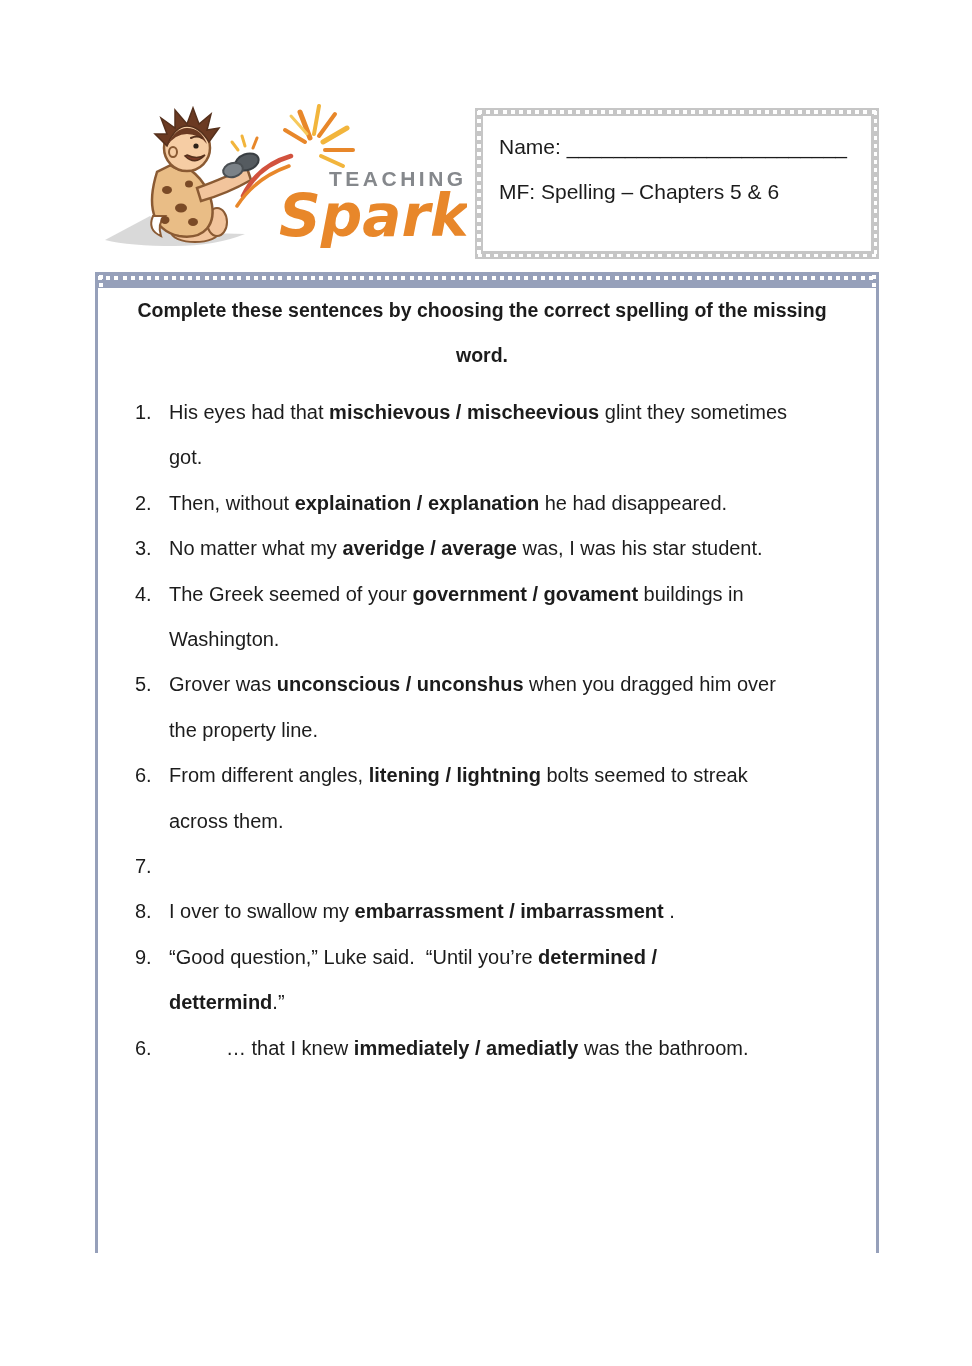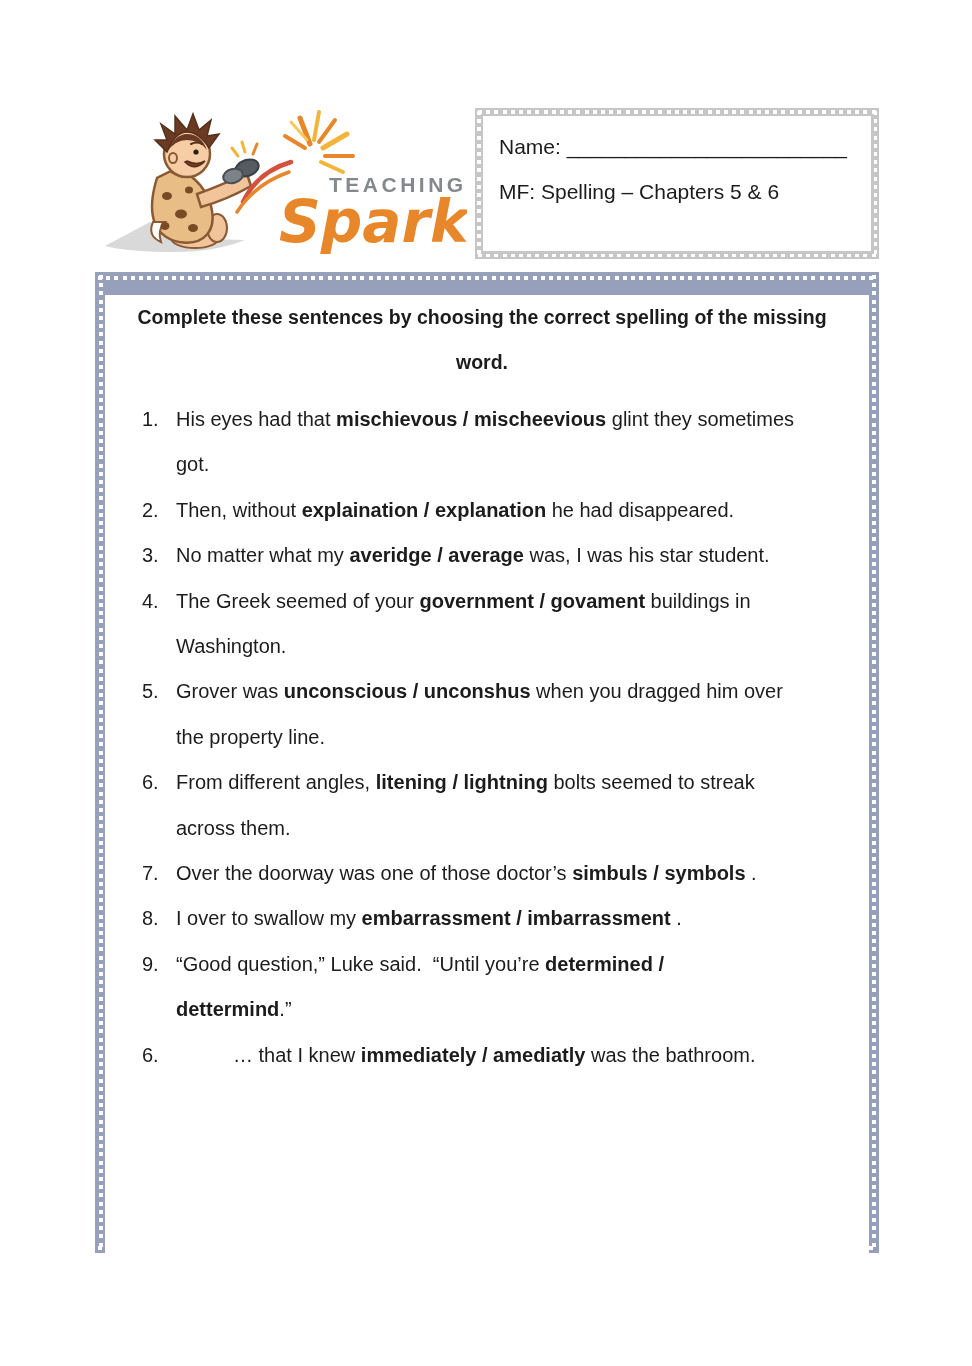--- a/index.html
+++ b/index.html
@@ -9,21 +9,21 @@
     height: 1366px;
     margin: 0 auto;
     background: #ffffff;
     font-family: "Liberation Sans", sans-serif;
     color: #1c1c1c;
   }
 
   
   .logo-wrap {
     position: absolute;
-    left: 95px; top: 110px;
+    left: 95px; top: 104px;
     width: 372px; height: 150px;
   }
   .logo-wrap svg { width: 100%; height: 100%; display: block; }
   .logo-teaching-text {
     font-family: "Liberation Sans", sans-serif;
     font-weight: bold;
     font-size: 21px;
     letter-spacing: 3.5px;
     fill: var(--teaching-color, #85888c);
   }
@@ -49,21 +49,21 @@
     left: 3px; right: 3px; height: 4px;
     background: repeating-linear-gradient(90deg, #ffffff 0 4px, transparent 4px 8.2px);
   }
   .e-left, .e-right {
     top: 3px; bottom: 3px; width: 4px;
     background: repeating-linear-gradient(180deg, #ffffff 0 4px, transparent 4px 8.2px);
   }
   .main-frame {
     left: 95px; top: 272px; width: 784px; height: 981px;
     background: var(--main-border, #96a0ba);
-    padding: 10px;
+    padding: 3px;
   }
   .main-frame .e-top { top: 3.5px; }
   .main-frame .e-bottom { bottom: 3.5px; }
   .main-frame .e-left { left: 3.5px; }
   .main-frame .e-right { right: 3.5px; }
 
   .header-frame {
     left: 475px; top: 108px; width: 404px; height: 151px;
     background: var(--header-border, #c6c6c6);
     padding: 8px;
@@ -214,21 +214,20 @@
               <div class="q-text"><span>Grover was </span><span class="b">unconscious / unconshus</span><span> when you dragged him over
 the property line.</span></div>
             </div>
             <div class="q-item">
               <span class="q-num">6.</span>
               <div class="q-text"><span>From different angles, </span><span class="b">litening / lightning</span><span> bolts seemed to streak
 across them.</span></div>
             </div>
             <div class="q-item">
               <span class="q-num">7.</span>
-              <div class="q-text"><span>Over the doorway was one of those doctor’s </span><span class="b">simbuls / symbols</span><span> .</span></div>
             </div>
             <div class="q-item">
               <span class="q-num">8.</span>
               <div class="q-text"><span>I over to swallow my </span><span class="b">embarrassment / imbarrassment</span><span> .</span></div>
             </div>
             <div class="q-item">
               <span class="q-num">9.</span>
               <div class="q-text"><span>“Good question,” Luke said.  “Until you’re </span><span class="b">determined /
 dettermind</span><span>.”</span></div>
             </div>

